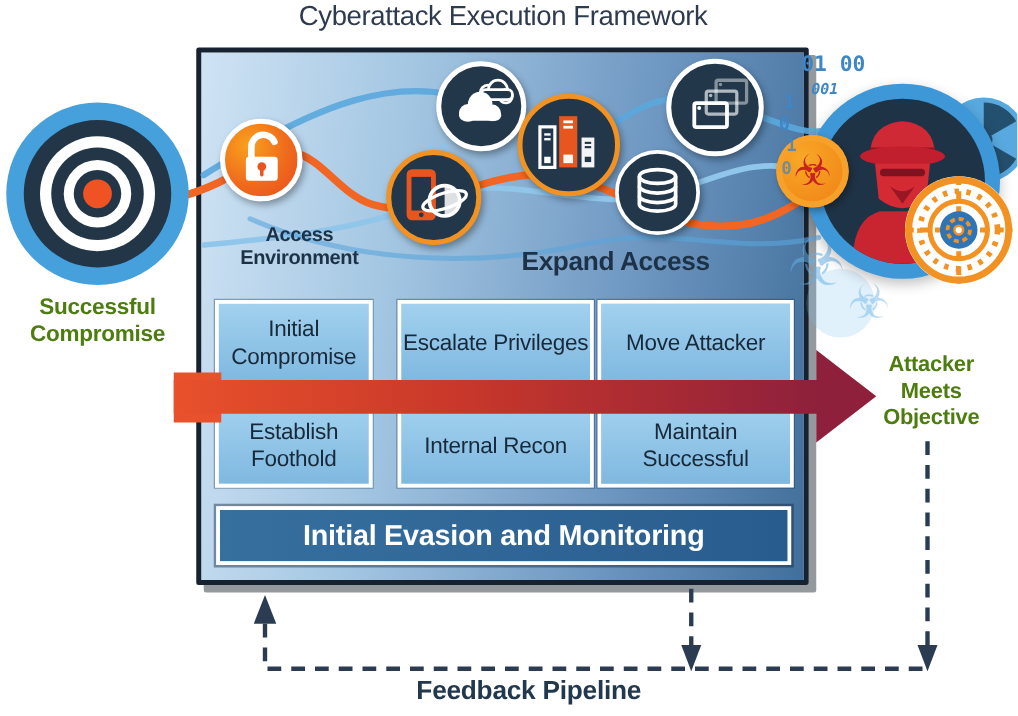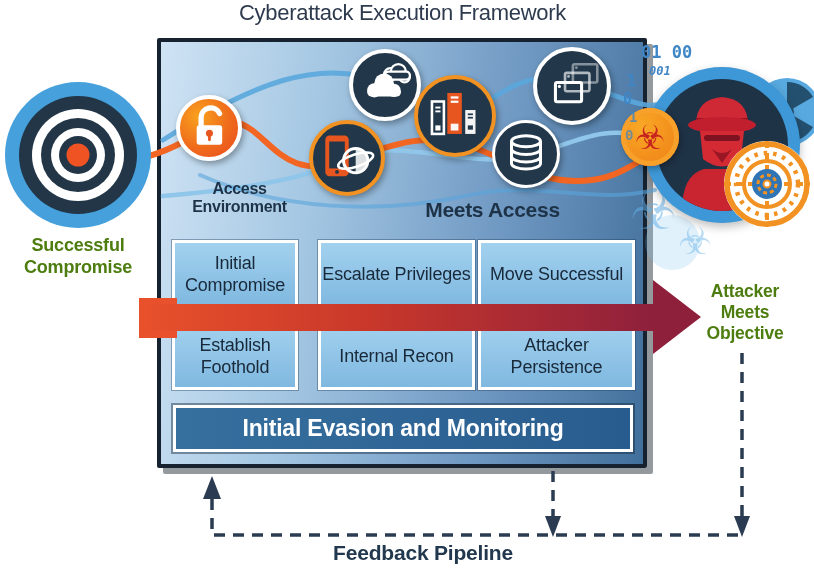--- a/index.html
+++ b/index.html
@@ -169,28 +169,28 @@
         <circle cx="44" cy="18" r="1.6" fill="rgba(255,255,255,.45)"></circle>
         <rect x="31" y="24" width="28" height="21" rx="2" stroke="rgba(255,255,255,.65)" stroke-width="3"></rect>
         <circle cx="35" cy="28" r="1.6" fill="rgba(255,255,255,.65)"></circle>
         <rect x="20" y="35" width="30" height="22" rx="2" stroke="#fff" stroke-width="3.5"></rect>
         <circle cx="24.5" cy="39.5" r="1.8" fill="#fff"></circle>
       </g>
     </svg>
   </div>
 
   <div class="abs heading hAccess">Access Environment</div>
-  <div class="abs heading hExpand">Meets Access</div>
+  <div class="abs heading hExpand">Expand Access</div>
 
   <div class="abs ctr stage-box r1 c1">Initial Compromise</div>
   <div class="abs ctr stage-box r1 c2">Escalate Privileges</div>
-  <div class="abs ctr stage-box r1 c3">Move Successful</div>
+  <div class="abs ctr stage-box r1 c3">Move Attacker</div>
   <div class="abs ctr stage-box r2 c1">Establish Foothold</div>
   <div class="abs ctr stage-box r2 c2">Internal Recon</div>
-  <div class="abs ctr stage-box r2 c3">Attacker Persistence</div>
+  <div class="abs ctr stage-box r2 c3">Maintain Successful</div>
 
   <div class="abs arrow-tail"></div>
   <div class="abs arrow-shaft"></div>
   <div class="abs arrow-head"></div>
 
   <div class="abs ctr banner">Initial Evasion and Monitoring</div>
 
   <svg class="abs" style="left:749px;top:74px;" width="76" height="76" viewBox="0 0 76 76">
     <circle cx="38" cy="38" r="34" fill="rgba(70,160,220,.9)"></circle>
     <g fill="#24506f">

